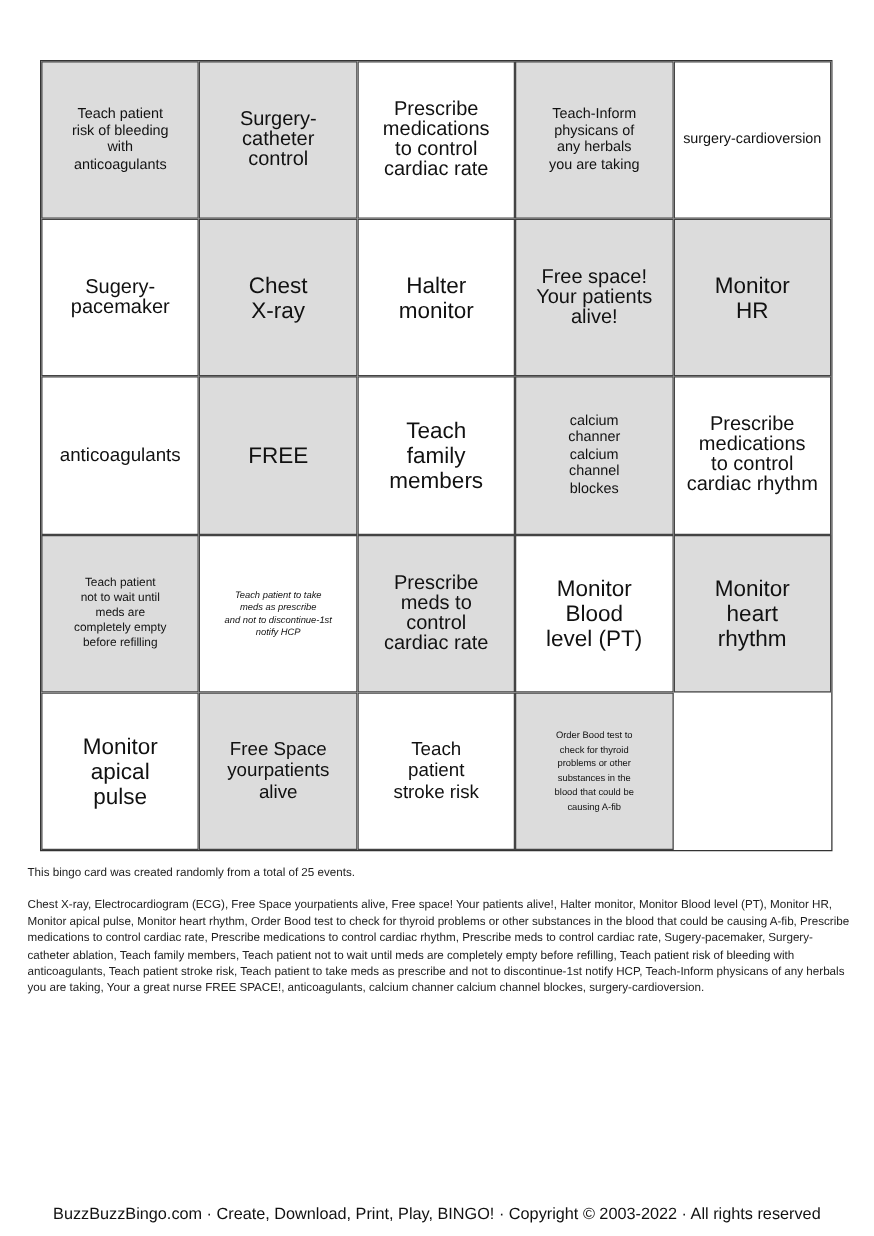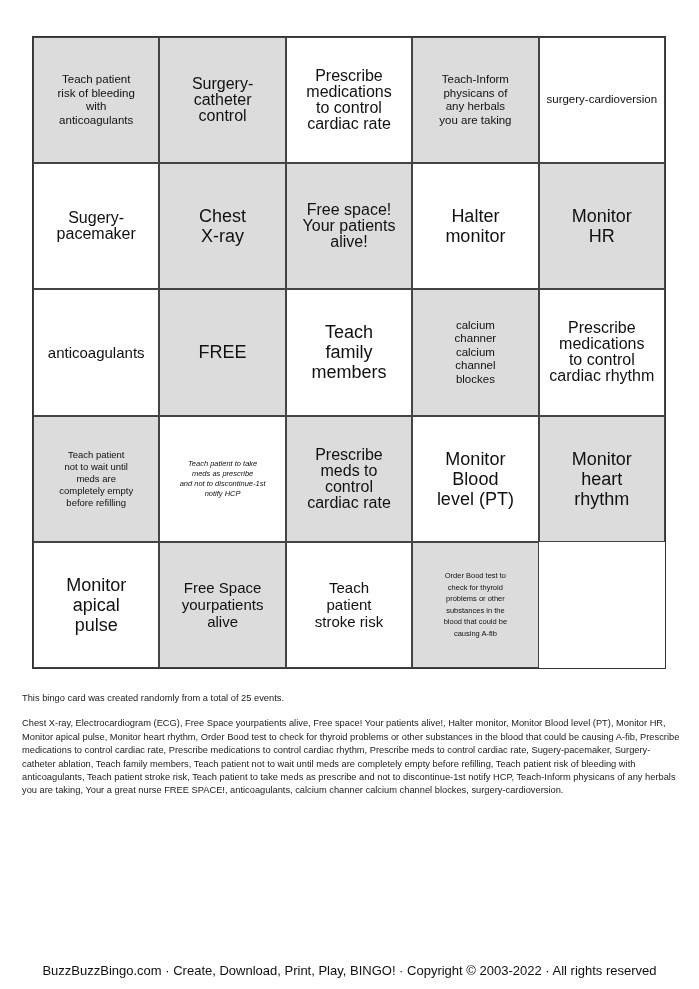--- a/index.html
+++ b/index.html
@@ -11,21 +11,21 @@
       width: 699px;
       height: 989px;
       position: relative;
       font-family: "Liberation Sans", sans-serif;
       color: #111111;
       overflow: hidden;
     }
     .grid {
       position: absolute;
       left: 32px;
-      top: 36px;
+      top: 48px;
       width: 634px;
       height: 633px;
       display: grid;
       grid-template-columns: repeat(5, 1fr);
       grid-template-rows: repeat(5, 1fr);
       border: 1px solid #333333;
       box-sizing: border-box;
     }
     .cell {
       border: 0.5px solid #444444;
@@ -98,28 +98,28 @@
     <div class="cell white">
       <span class="s-sm">surgery-cardioversion</span>
     </div>
     <div class="cell white">
       <span class="s-md">Sugery-pacemaker</span>
     </div>
     <div class="cell gray">
       <span class="s-xl">Chest
 X-ray</span>
     </div>
+    <div class="cell white">
+      <span class="s-xl">Halter
+monitor</span>
+    </div>
     <div class="cell gray">
       <span class="s-md">Free space!
 Your patients
 alive!</span>
-    </div>
-    <div class="cell white">
-      <span class="s-xl">Halter
-monitor</span>
     </div>
     <div class="cell gray">
       <span class="s-xl">Monitor
 HR</span>
     </div>
     <div class="cell white">
       <span class="s-lg">anticoagulants</span>
     </div>
     <div class="cell gray">
       <span class="s-xl">FREE</span>

